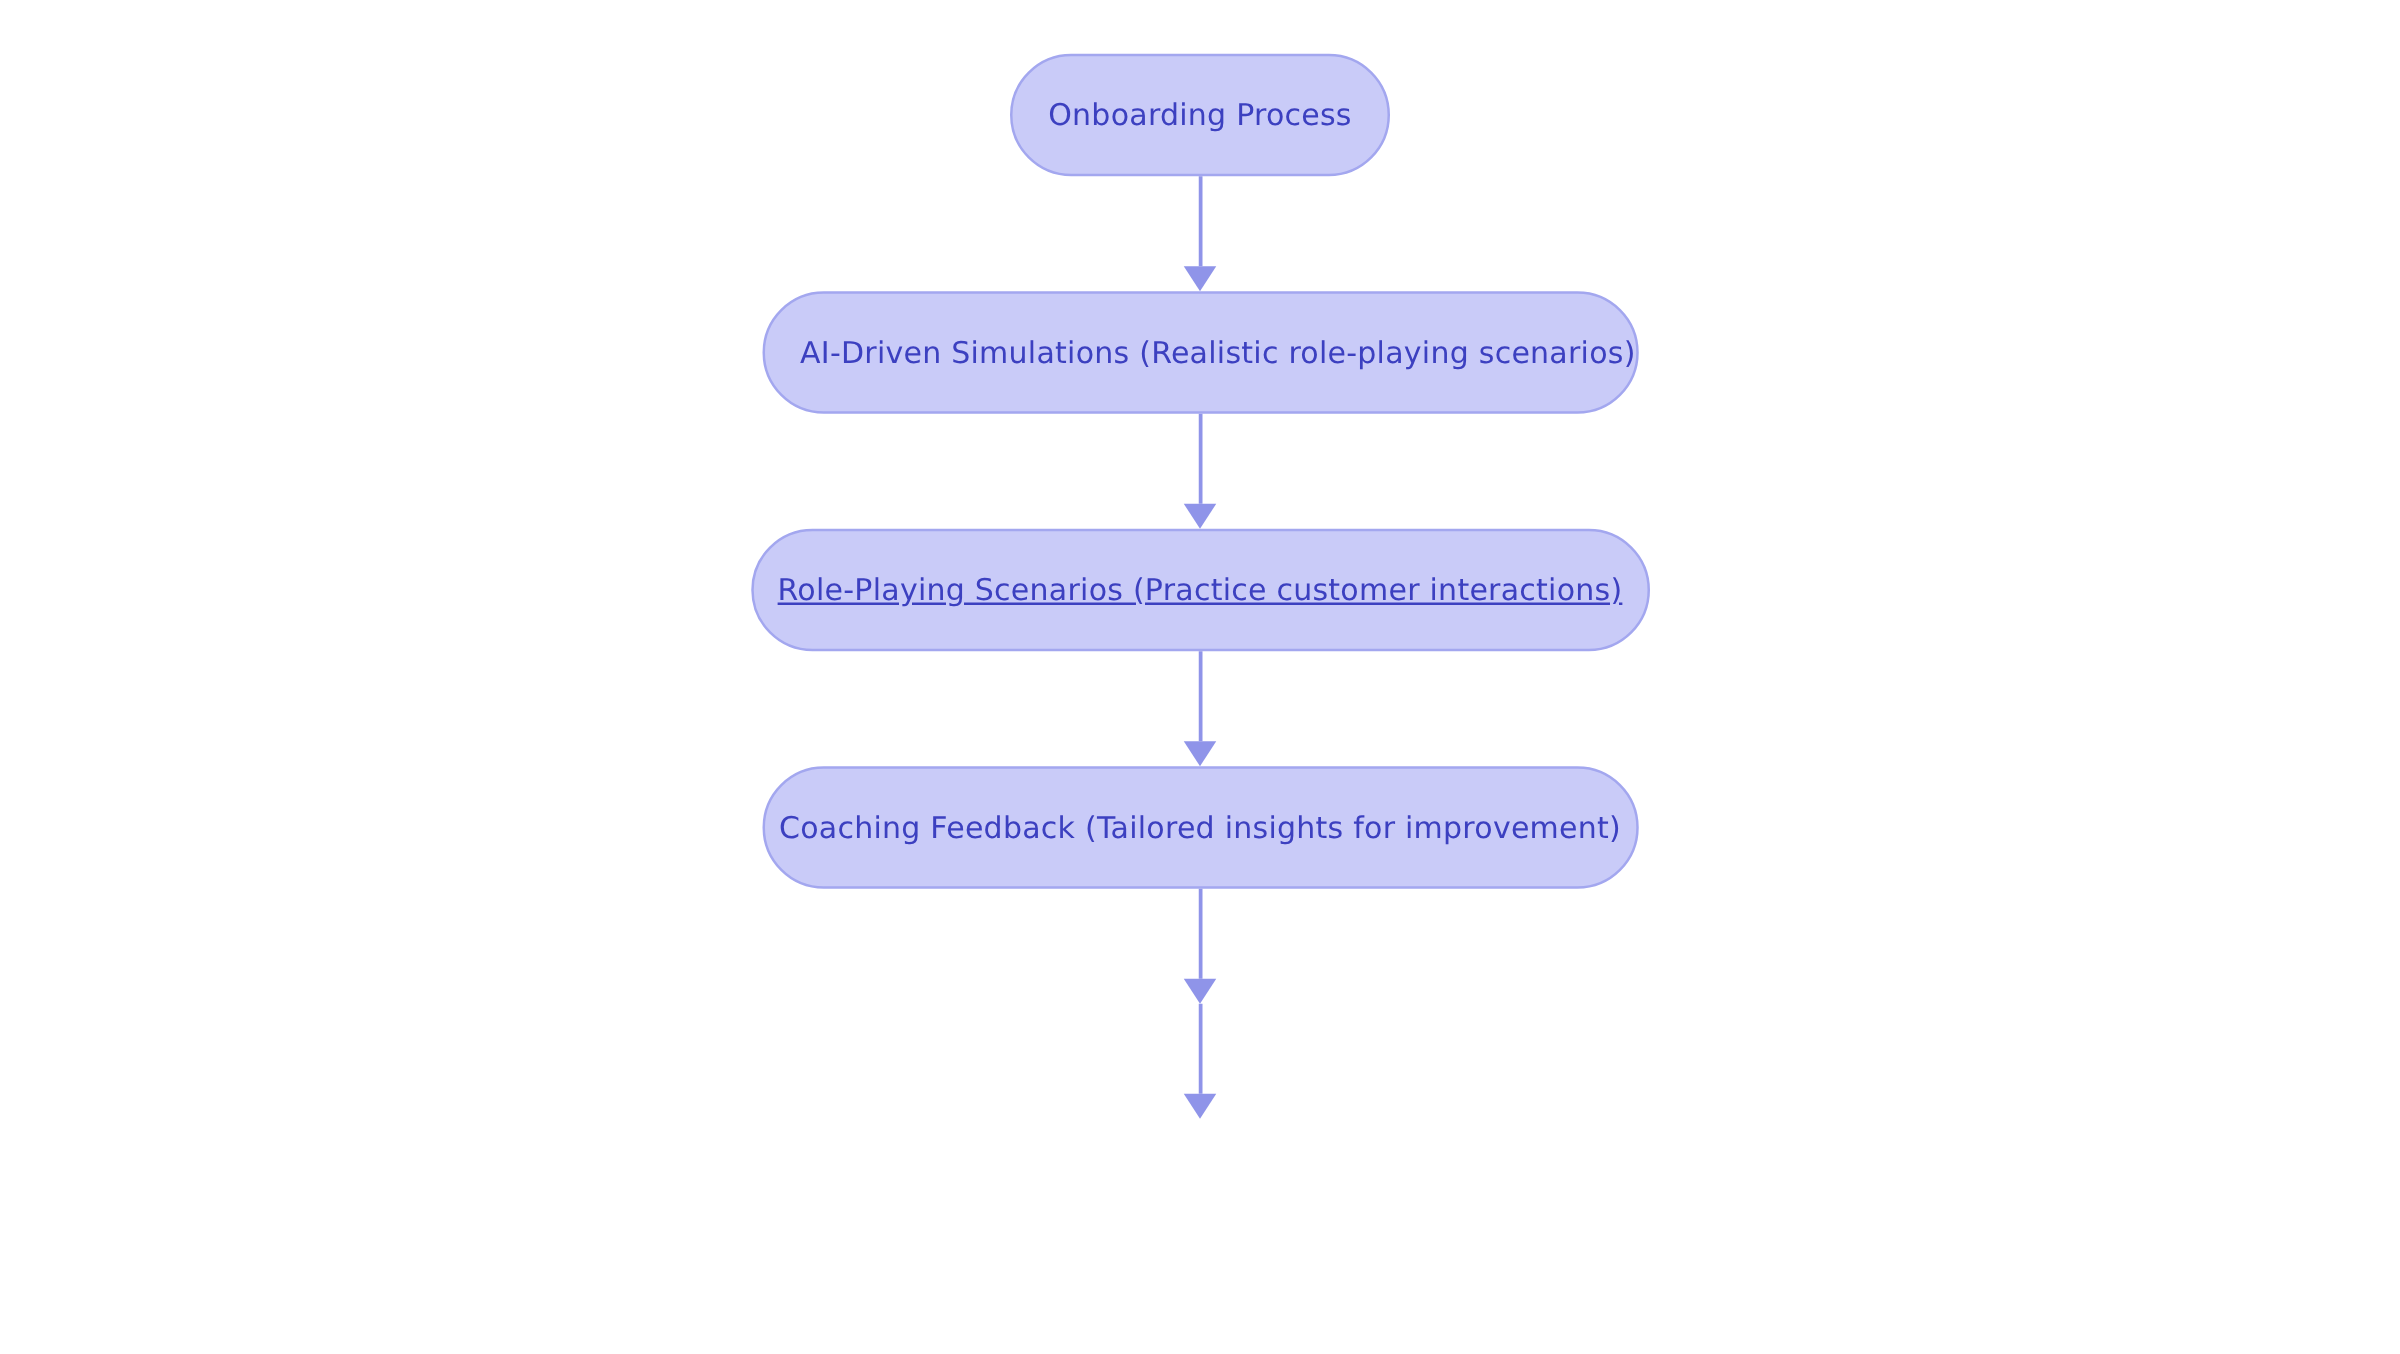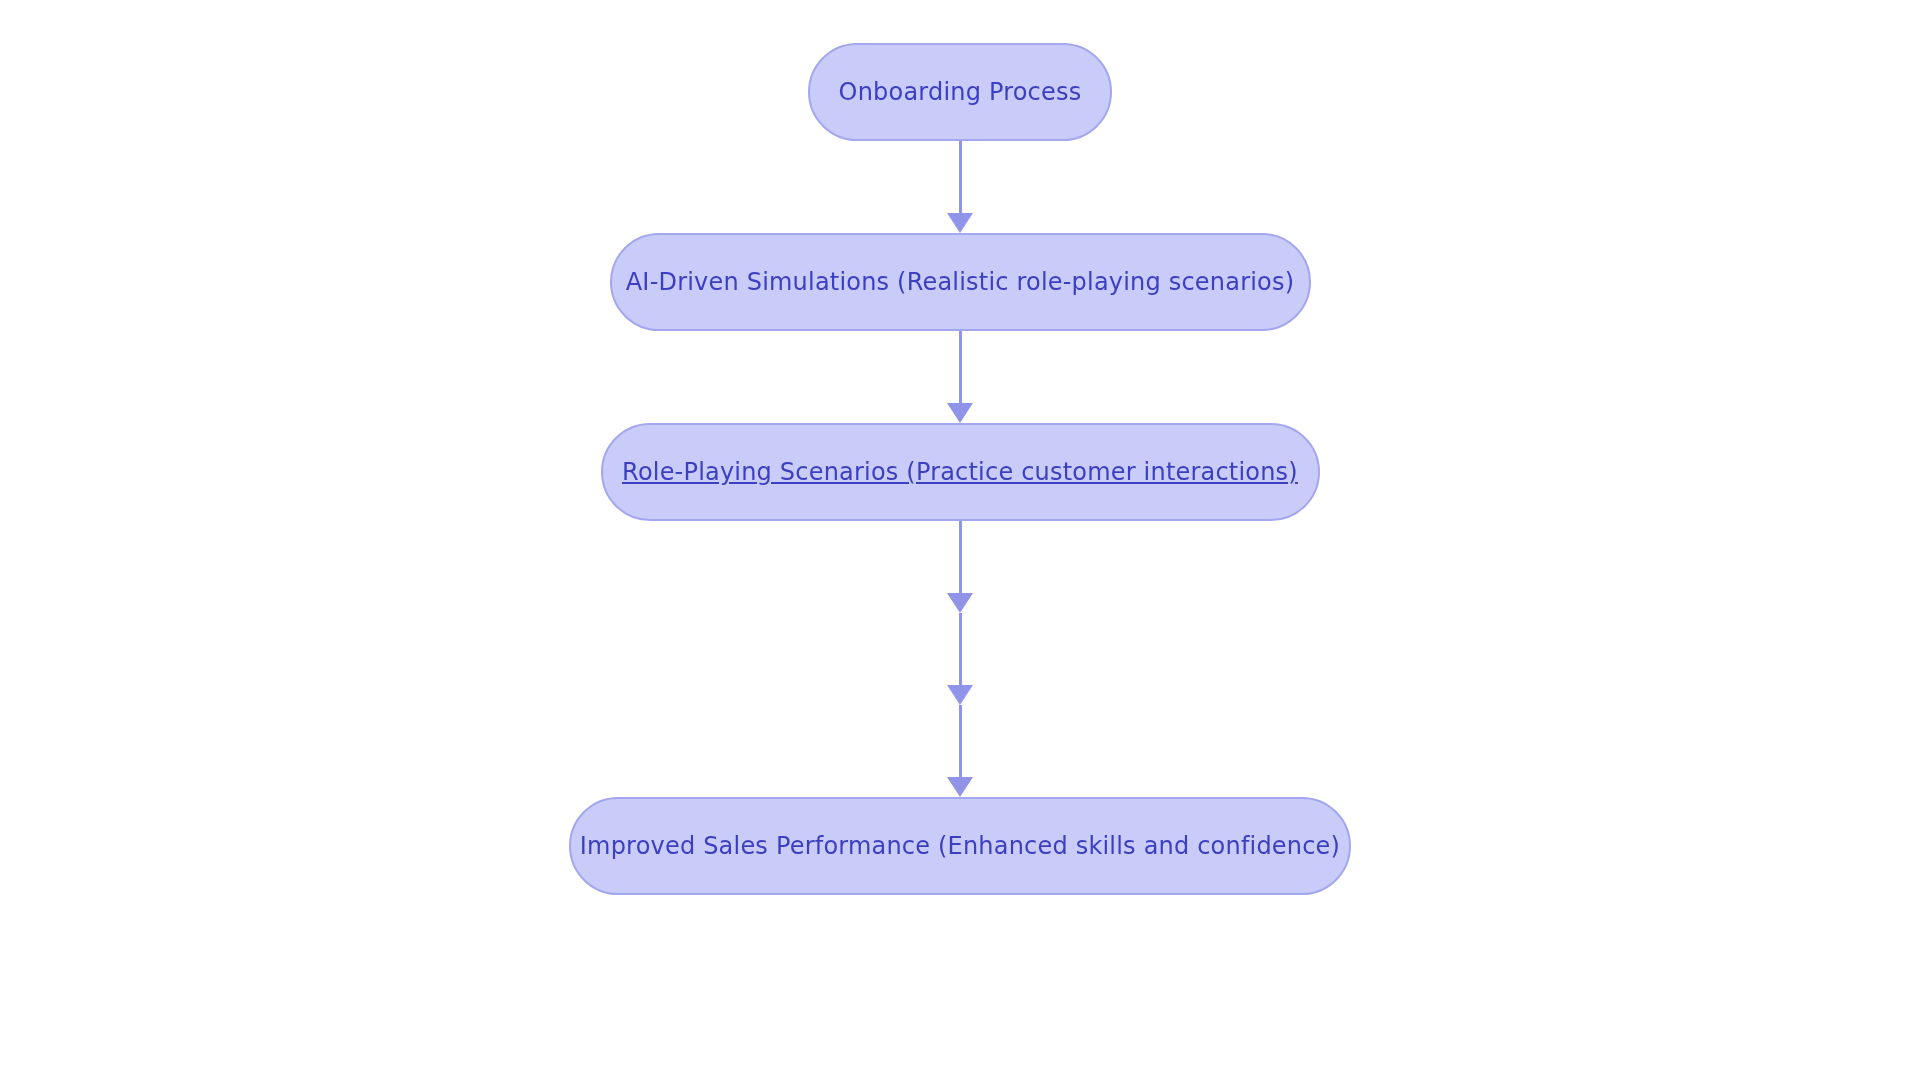--- a/index.html
+++ b/index.html
@@ -25,21 +25,21 @@
     color: var(--node-text, #3C40C0);
     display: flex;
     align-items: center;
     justify-content: center;
     text-align: center;
     font-size: 24px;
     letter-spacing: 0.2px;
     flex: 0 0 auto;
   }
   .w-1 { width: 304px; }
-  .w-2 { width: 701px; }
+  .w-2 { width: 701px; justify-content: flex-end; }
   .w-3 { width: 719px; text-decoration: underline; }
   .w-4 { width: 701px; }
   .w-5 { width: 873px; }
   .w-6 { width: 782px; }
   .flow-arrow {
     height: 92px;
     width: 26px;
     display: flex;
     flex-direction: column;
     align-items: center;
@@ -83,29 +83,29 @@
 
   <div class="flow-node w-3">
     <span>Role-Playing Scenarios (Practice customer interactions)</span>
   </div>
 
   <div class="flow-arrow">
     <div class="shaft"></div>
     <div class="head"></div>
   </div>
 
+  <div class="flow-node w-4">
+    <span>Coaching Feedback (Tailored insights for improvement)</span>
+  </div>
 
   <div class="flow-arrow">
     <div class="shaft"></div>
     <div class="head"></div>
   </div>
 
 
   <div class="flow-arrow">
     <div class="shaft"></div>
     <div class="head"></div>
   </div>
 
-  <div class="flow-node w-6">
-    <span>Improved Sales Performance (Enhanced skills and confidence)</span>
-  </div>
 
 </div>
 
 </body></html>

